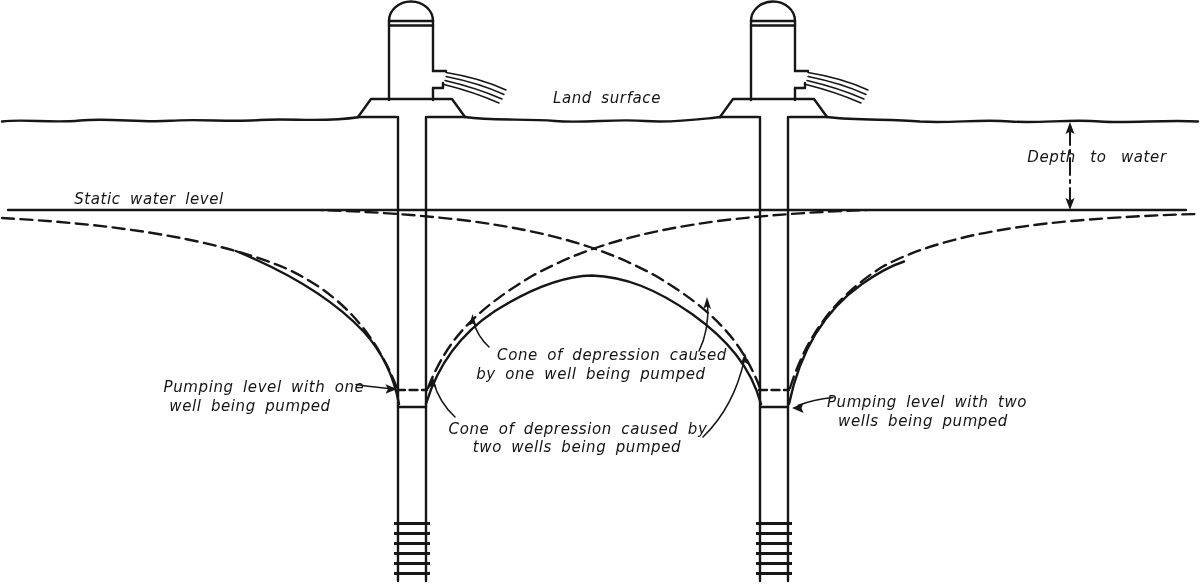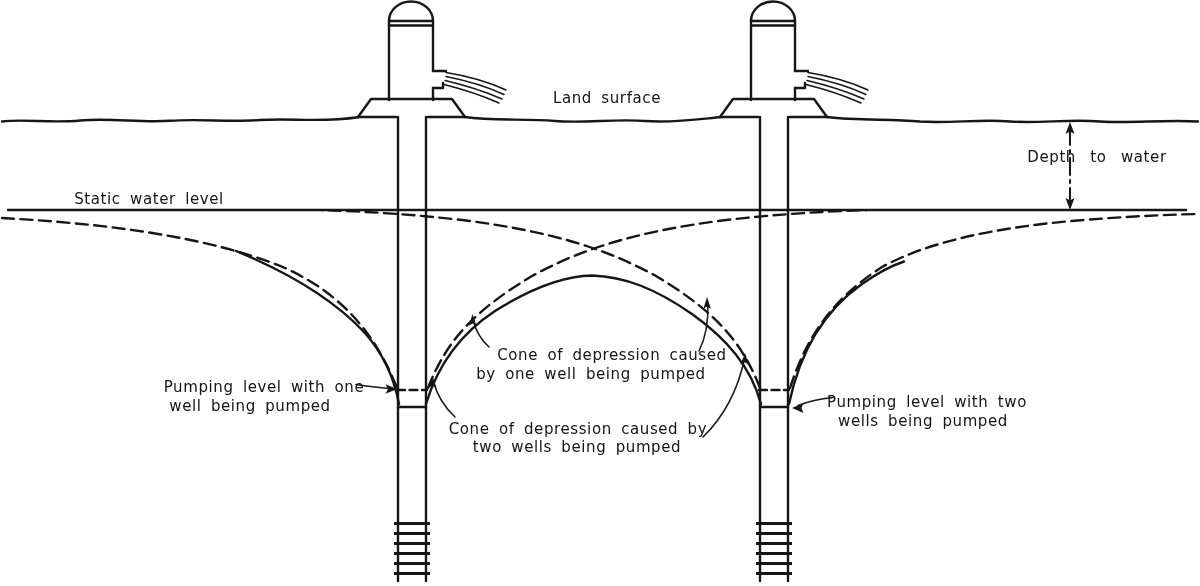--- a/index.html
+++ b/index.html
@@ -1,18 +1,19 @@
 <!DOCTYPE html>
 <html><head>
 <meta charset="utf-8">
 <style>
   html,body { margin:0; padding:0; background:#ffffff; }
   .stage {
     position:relative; width:1200px; height:586px; background:#ffffff;
     font-family:"DejaVu Sans", "Liberation Sans", sans-serif;
+    font-style:italic;
   }
   svg { display:block; }
   .ink  { stroke:#161616; fill:none; stroke-width:2.4; stroke-linecap:round; stroke-linejoin:round; }
   .thin { stroke:#161616; fill:none; stroke-width:1.5; stroke-linecap:round; }
   .dash { stroke-dasharray:12 6.5; }
   .lvl-dash { stroke-dasharray:8 4.5; }
   .dashdot { stroke-dasharray:17 5 3 5; stroke-width:2; }
   .rung { stroke:#161616; stroke-width:3.2; }
   .head { fill:#161616; stroke:none; }
   .lbl {

